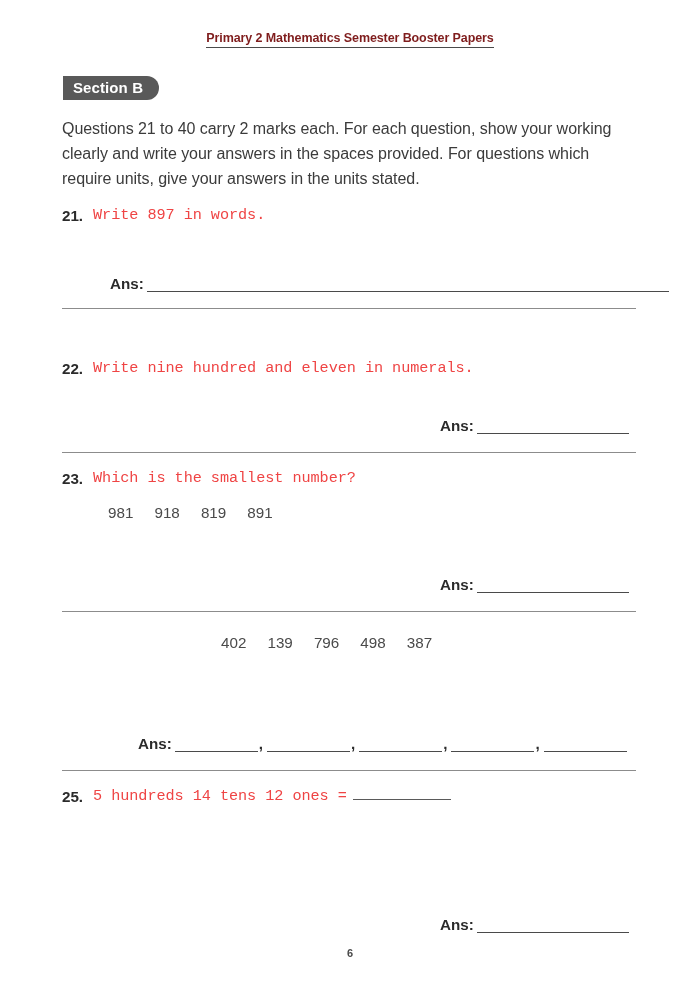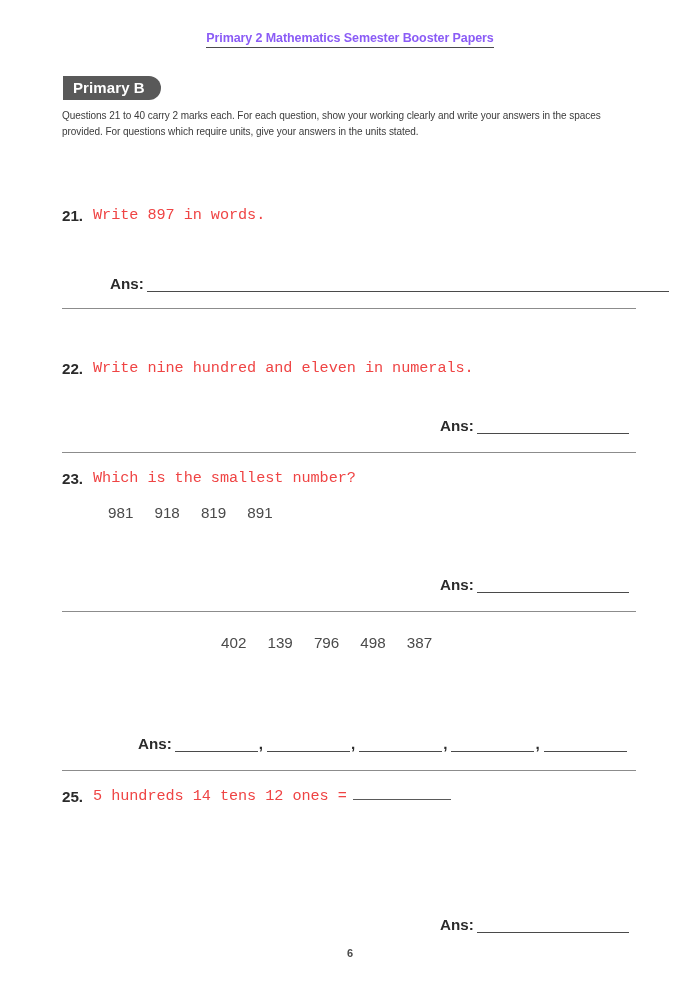--- a/index.html
+++ b/index.html
@@ -22,21 +22,21 @@
     top: 28px;
     left: 0;
     width: 700px;
     text-align: center;
   }
   .page-header .header-text {
     display: inline-block;
     font-size: 12.5px;
     font-weight: 700;
     letter-spacing: -0.1px;
-    color: #8b5cf6;
+    color: #7f1d1d;
     border-bottom: 1px solid #4a4a4a;
     padding-bottom: 2px;
   }
 
   
   .section-badge {
     position: absolute;
     top: 76px;
     left: 63px;
     height: 24px;
@@ -46,24 +46,24 @@
     color: #ffffff;
     font-size: 15px;
     font-weight: 700;
     letter-spacing: 0.1px;
     border-radius: 0 12px 12px 0;
   }
 
   
   .instructions {
     position: absolute;
-    top: 108px;
+    top: 117px;
     left: 62px;
     width: 578px;
-    font-size: 10px;
+    font-size: 16px;
     line-height: 1.55;
     color: #3b3b3b;
     letter-spacing: -0.05px;
   }
 
   
   .qblock {
     position: absolute;
     left: 62px;
     width: 574px;
@@ -150,21 +150,21 @@
     color: #4a4a4a;
   }
 </style>
 </head>
 <body>
 
 <div class="page-header">
   <span class="header-text">Primary 2 Mathematics Semester Booster Papers</span>
 </div>
 
-<div class="section-badge">Primary B</div>
+<div class="section-badge">Section B</div>
 
 <div class="instructions">Questions 21 to 40 carry 2 marks each. For each question, show your working clearly and write your answers in the spaces provided. For questions which require units, give your answers in the units stated.</div>
 
 <div class="qblock" style="top:205px;">
   <div class="qline">
     <span class="qnum">21.</span>
     <span class="qtext">Write 897 in words.</span>
   </div>
 </div>
 <div class="ans-row" style="top:276px; left:110px;">

